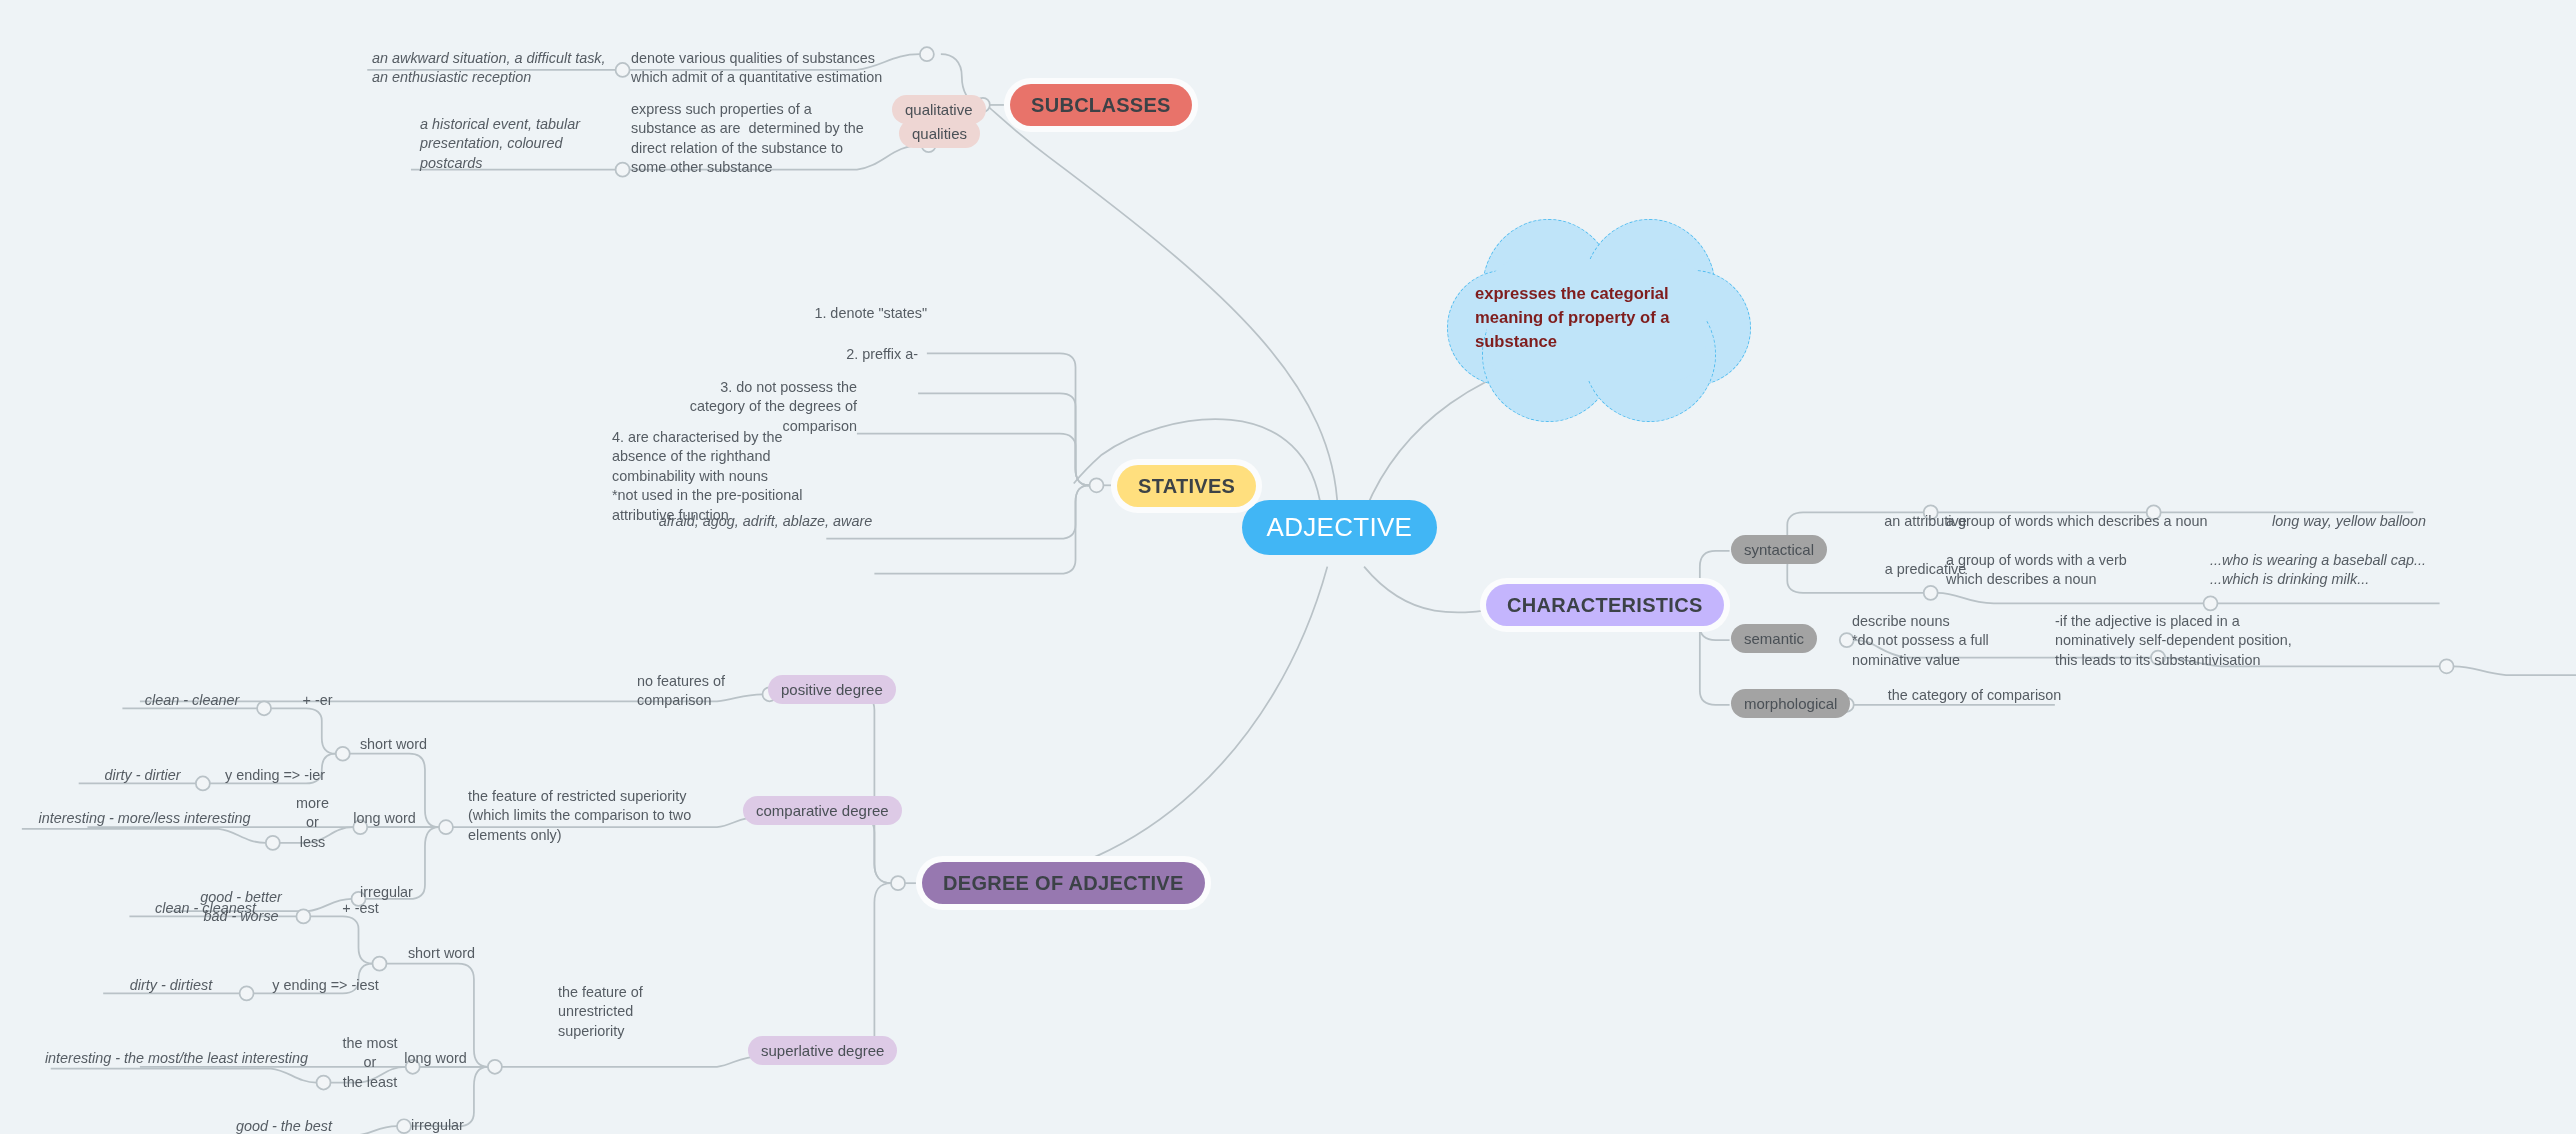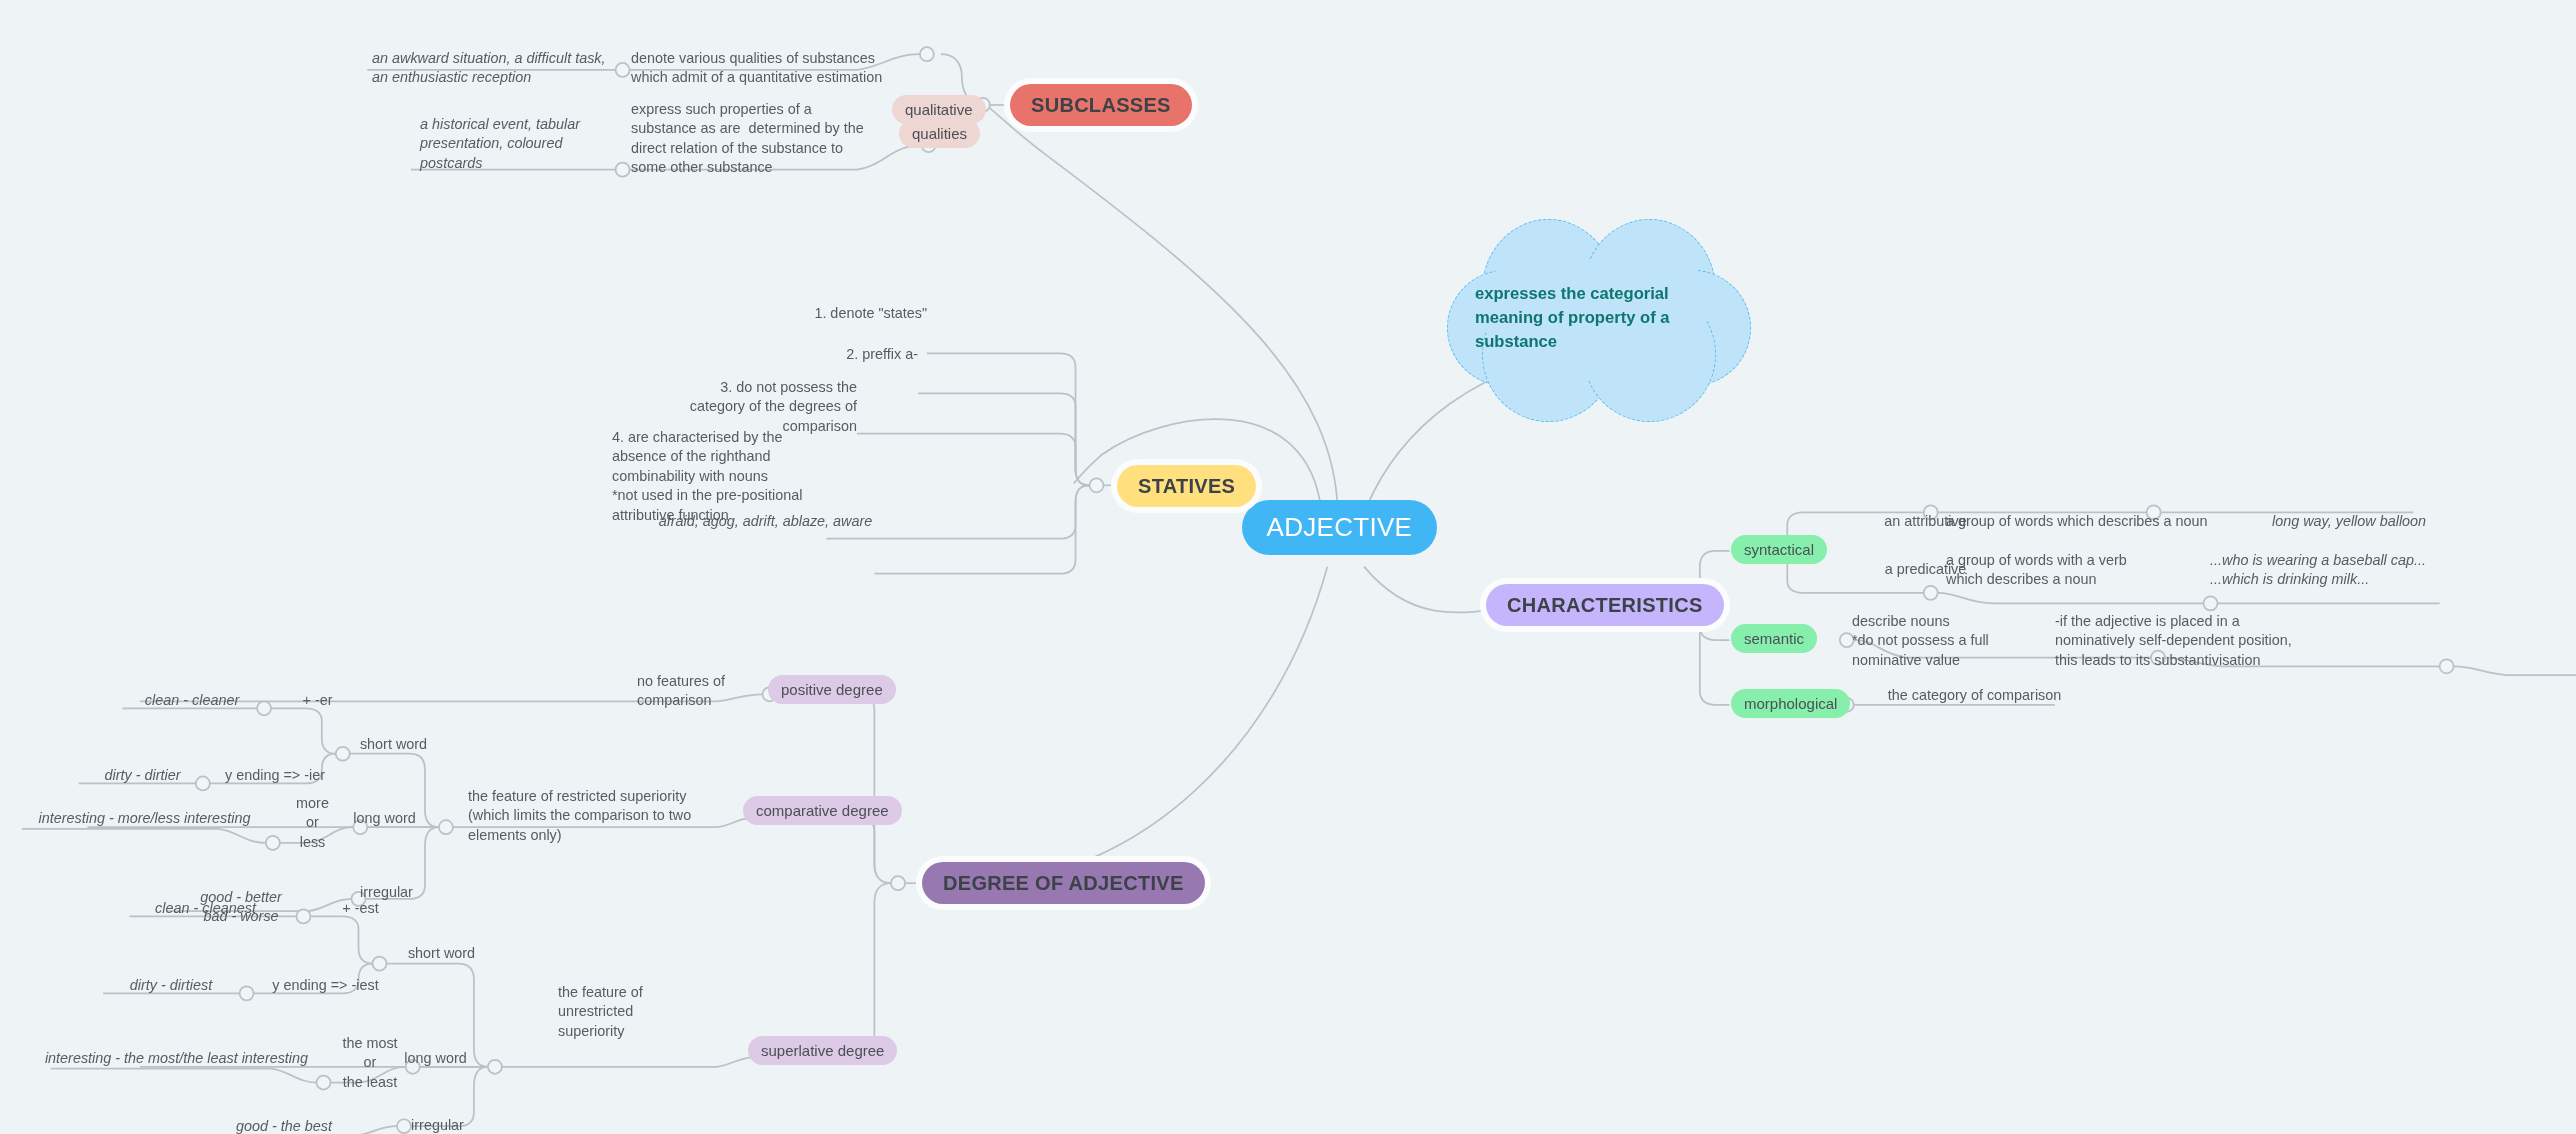--- a/index.html
+++ b/index.html
@@ -75,21 +75,21 @@
   .pill {
     border-radius: 19px;
     font-size: 15px;
     padding: 6.1px 13px;
     color: #4a5056;
     white-space: nowrap;
     text-align: center;
   }
   .pill.rose   { background: #eed6d3; }
   .pill.lilac  { background: #ddcae6; }
-  .pill.mint   { background: #86efac; }
+  .pill.mint   { background: #a3a3a3; }
 
   
   .leaf {
     font-size: 14.4px;
     line-height: 1.35;
     color: #555c63;
   }
   .leaf.ital { font-style: italic; }
   .leaf.center { text-align: center; }
   .leaf.right  { text-align: right; }
@@ -112,21 +112,21 @@
     border-radius: 35px;
   }
   .cloud .cloud-text {
     position: absolute;
     left: 28px;
     top: 63px;
     width: 236px;
     font-size: 16.6px;
     font-weight: bold;
     line-height: 1.45;
-    color: #0f766e;
+    color: #7f1d1d;
     z-index: 5;
   }
 </style>
 </head>
 <body>
 
 <div id="canvas">
 
   <svg class="edges" viewBox="0 0 2946 1298">
 

